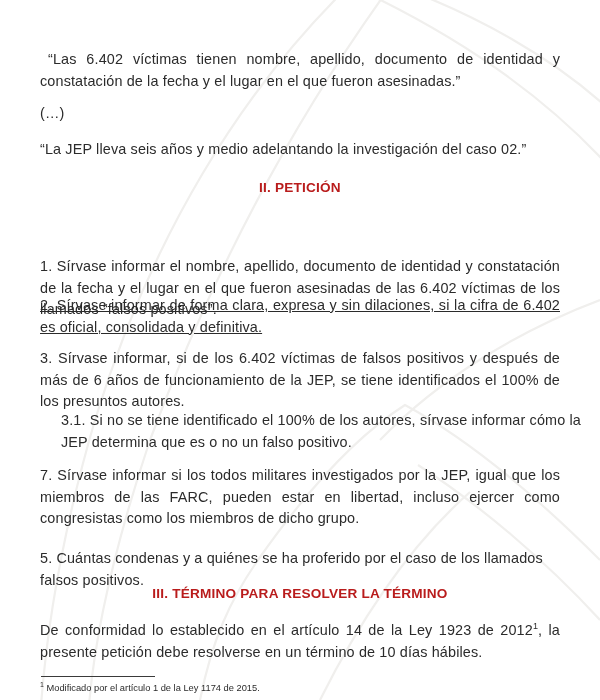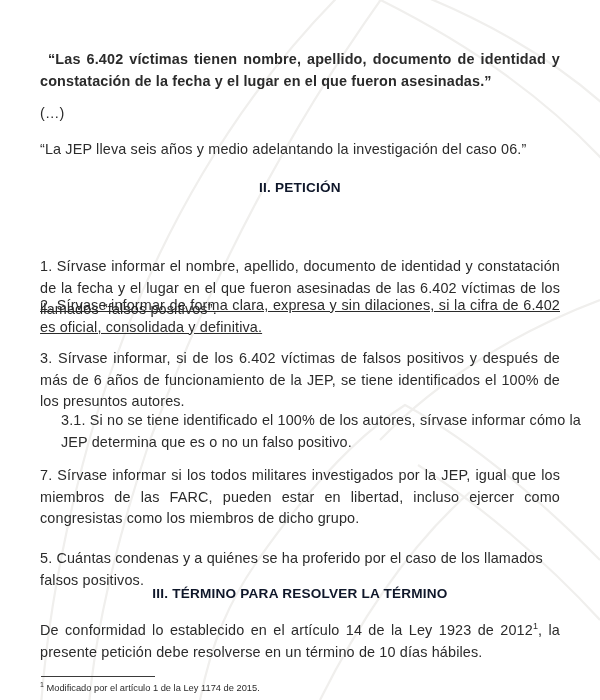--- a/index.html
+++ b/index.html
@@ -55,26 +55,25 @@
     text-align: left;
   }
 
   h2.heading {
     margin: 0;
     font-size: 13.6px;
     line-height: 21.5px;
     font-weight: bold;
     text-align: center;
     letter-spacing: 0.015em;
-    color: #0f172a;
+    color: #b91c1c;
   }
 
   .indent-first {
     text-indent: 8px;
-    font-weight: bold;
   }
 
   
   .blk { position: absolute; left: 0; width: 520px; }
 
   #b-quote1   { top: 49px;  }
   #b-ellipsis { top: 103px; }
   #b-quote2   { top: 139px; }
   #b-head1    { top: 177px; }
   #b-p1       { top: 212px; margin-top: 44px; }
@@ -139,21 +138,21 @@
 
     <div class="blk" id="b-quote1">
       <p class="para indent-first">“Las 6.402 víctimas tienen nombre, apellido, documento de identidad y constatación de la fecha y el lugar en el que fueron asesinadas.”</p>
     </div>
 
     <div class="blk" id="b-ellipsis">
       <p class="para noj">(…)</p>
     </div>
 
     <div class="blk" id="b-quote2">
-      <p class="para noj">“La JEP lleva seis años y medio adelantando la investigación del caso 06.”</p>
+      <p class="para noj">“La JEP lleva seis años y medio adelantando la investigación del caso 02.”</p>
     </div>
 
     <div class="blk" id="b-head1">
       <h2 class="heading">II. PETICIÓN</h2>
     </div>
 
     <div class="blk" id="b-p1">
       <p class="para">1. Sírvase informar el nombre, apellido, documento de identidad y constatación de la fecha y el lugar en el que fueron asesinadas de las 6.402 víctimas de los llamados “falsos positivos”.</p>
     </div>
 

